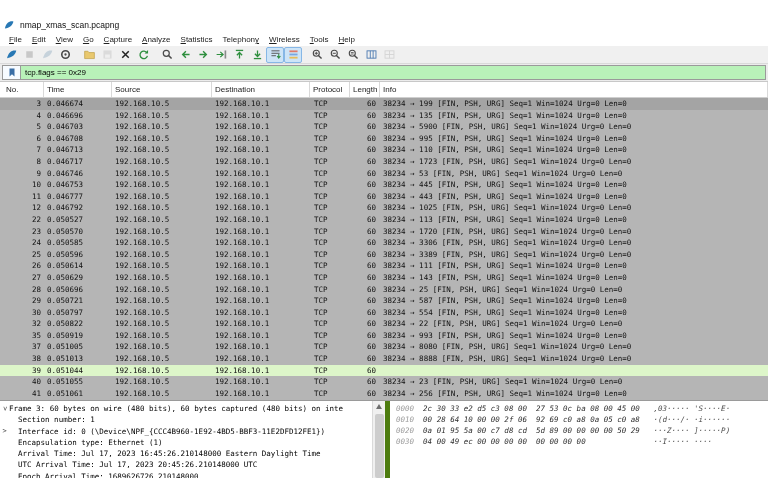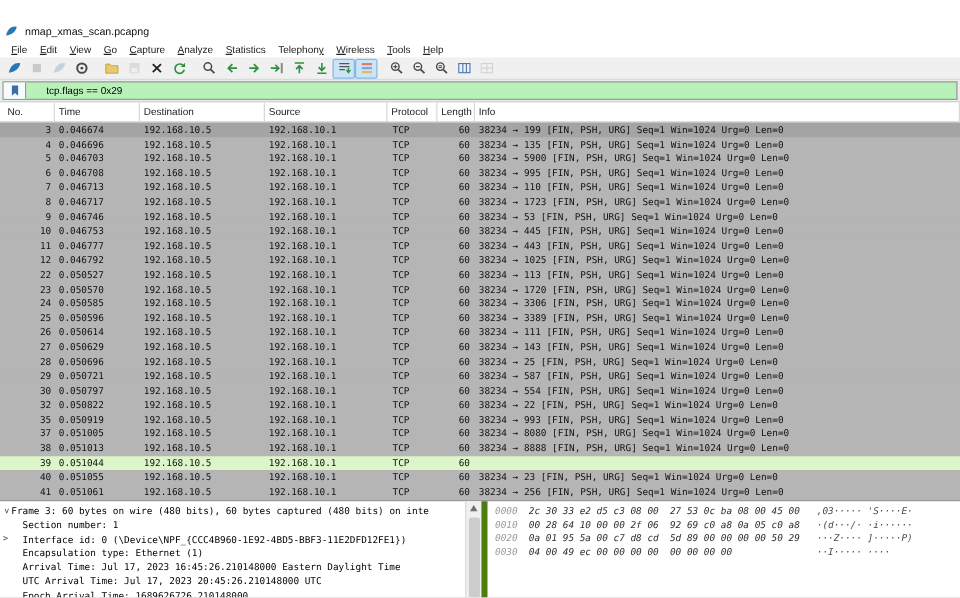--- a/index.html
+++ b/index.html
@@ -22,21 +22,21 @@
   .tool{width:18px;height:16px;display:inline-flex;align-items:center;justify-content:center;border:1px solid transparent;border-radius:2px;}
   .tool svg{width:13px;height:13px;}
   .tool.disabled{opacity:.4;}
   .tool.active{background:#cde4f7;border-color:#86b7e6;}
   .tb-sep{width:6px;height:14px;display:inline-block;}
   
   .filterbar{height:18px;background:#ececec;padding:1px 2px;border-bottom:1px solid #c8c8c8;}
   .filterbox{display:flex;height:15px;border:1px solid #9a9a9a;background:var(--filter-valid-bg,#b9f2b9);}
   .bookmark-btn{width:18px;display:flex;align-items:center;justify-content:center;background:#f7fbff;border-right:1px solid #9a9a9a;}
   .bookmark-btn svg{width:10px;height:11px;}
-  .filter-input{flex:1;border:none;outline:none;background:transparent;font-family:"Liberation Sans",sans-serif;font-size:8px;color:#000;padding:0 16px;}
+  .filter-input{flex:1;border:none;outline:none;background:transparent;font-family:"Liberation Sans",sans-serif;font-size:8px;color:#000;padding:0 4px;}
   
   .plist-header,.prow{display:grid;grid-template-columns:44px 68px 100px 98px 40px 30px 1fr;}
   .plist-header{height:16px;line-height:15px;font-size:8px;background:#ffffff;border-bottom:1px solid #cfcfcf;color:#222;}
   .plist-header span{padding-left:3px;border-right:1px solid #d9d9d9;overflow:hidden;white-space:nowrap;}
   .plist-header .h-no{padding-left:6px;}
   .plist-rows{height:302px;overflow:hidden;background:#b5b5b5;}
   .prow{height:11.6px;line-height:11.6px;font-family:"DejaVu Sans Mono",monospace;font-size:7.5px;
         background:var(--row-bg,#b5b5b5);color:#101010;white-space:nowrap;}
   .prow span{overflow:hidden;}
   .prow .c-no{text-align:right;padding-right:3px;}
@@ -227,22 +227,22 @@
             <path d="M4 1.5 h8 v13 l-4 -3.6 -4 3.6 Z" fill="#3a6ea5"></path>
           </svg>
       </span>
       <input class="filter-input" type="text" value="tcp.flags == 0x29" style="">
     </div>
   </div>
 
   <div class="plist-header">
     <span class="h-no">No.</span>
     <span>Time</span>
+    <span>Source</span>
     <span>Destination</span>
-    <span>Source</span>
     <span>Protocol</span>
     <span>Length</span>
     <span>Info</span>
   </div>
 
   <div class="plist-rows">
       <div class="prow selected">
         <span class="c-no">3</span>
         <span class="c-time">0.046674</span>
         <span class="c-source">192.168.10.5</span>

